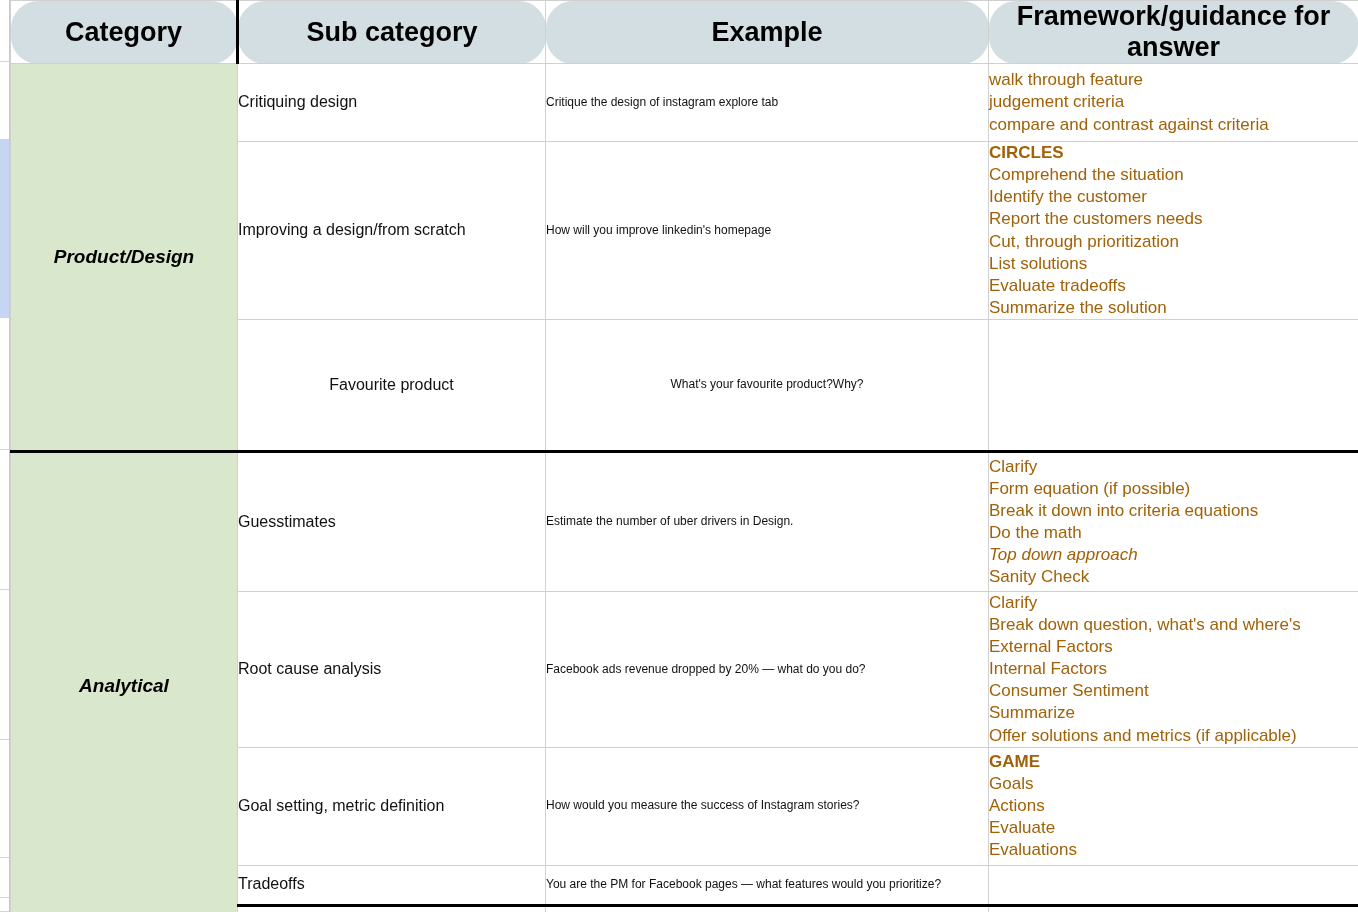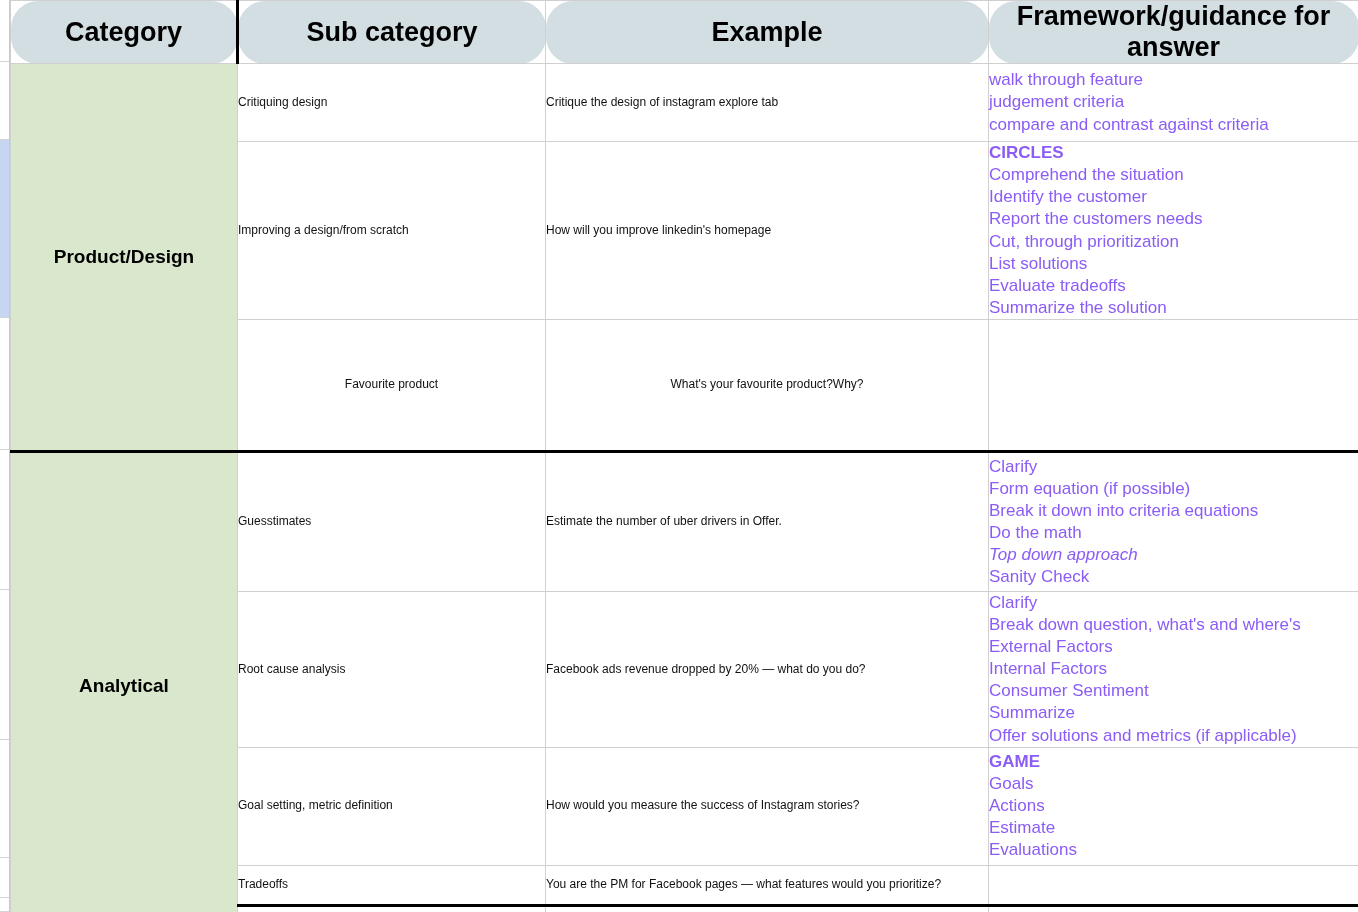--- a/index.html
+++ b/index.html
@@ -72,38 +72,39 @@
 
   
   td.cat {
     background: #d9e7cd;
     text-align: center;
     font-size: 19px;
     font-weight: bold;
     color: #000000;
     border-right: 3px solid #000000;
     border-left: 1px solid #b7b7b7;
+    font-style: italic;
   }
 
   td.sub {
     padding: 0 0 0 7px;
-    font-size: 12px;
+    font-size: 16px;
     color: #111111;
     line-height: 1.28;
   }
   td.ex {
     padding: 0 10px 0 6px;
     font-size: 12px;
     color: #111111;
     line-height: 1.28;
   }
   td.fw {
     padding: 4px 6px 4px 9px;
     font-size: 17px;
-    color: #8b5cf6;
+    color: #a16207;
     line-height: 1.30;
     vertical-align: top;
   }
   td.fw .fw-line { white-space: nowrap; }
   td.fw .fw-line.bold { font-weight: bold; }
   td.fw .fw-line.italic { font-style: italic; }
 
   tr.section-end > td { border-bottom: 3px solid #000000; }
   tr.section-start > td { border-top: 3px solid #000000; }
 
@@ -170,21 +171,21 @@
       </tr>
       <tr class="section-end" style="height:132px;text-align:center;">
         <td class="sub">Favourite product</td>
         <td class="ex">What's your favourite product?Why?</td>
         <td class="fw"></td>
       </tr>
 
       <tr class="section-start" style="height:140px;">
         <td class="cat" rowspan="5">Analytical</td>
         <td class="sub">Guesstimates</td>
-        <td class="ex">Estimate the number of uber drivers in Offer.</td>
+        <td class="ex">Estimate the number of uber drivers in Design.</td>
         <td class="fw">
             <div class="fw-line">Clarify</div>
             <div class="fw-line">Form equation (if possible)</div>
             <div class="fw-line">Break it down into criteria equations</div>
             <div class="fw-line">Do the math</div>
             <div class="fw-line italic">Top down approach</div>
             <div class="fw-line">Sanity Check</div>
           </td>
       </tr>
       <tr style="height:150px;">
@@ -200,21 +201,21 @@
             <div class="fw-line">Offer solutions and metrics (if applicable)</div>
           </td>
       </tr>
       <tr style="height:118px;">
         <td class="sub">Goal setting, metric definition</td>
         <td class="ex">How would you measure the success of Instagram stories?</td>
         <td class="fw">
             <div class="fw-line bold">GAME</div>
             <div class="fw-line">Goals</div>
             <div class="fw-line">Actions</div>
-            <div class="fw-line">Estimate</div>
+            <div class="fw-line">Evaluate</div>
             <div class="fw-line">Evaluations</div>
           </td>
       </tr>
       <tr style="height:40px;">
         <td class="sub">Tradeoffs</td>
         <td class="ex">You are the PM for Facebook pages — what features would you prioritize?</td>
         <td class="fw"></td>
       </tr>
       <tr class="section-start" style="height:14px;">
         <td class="sub clip"></td>

